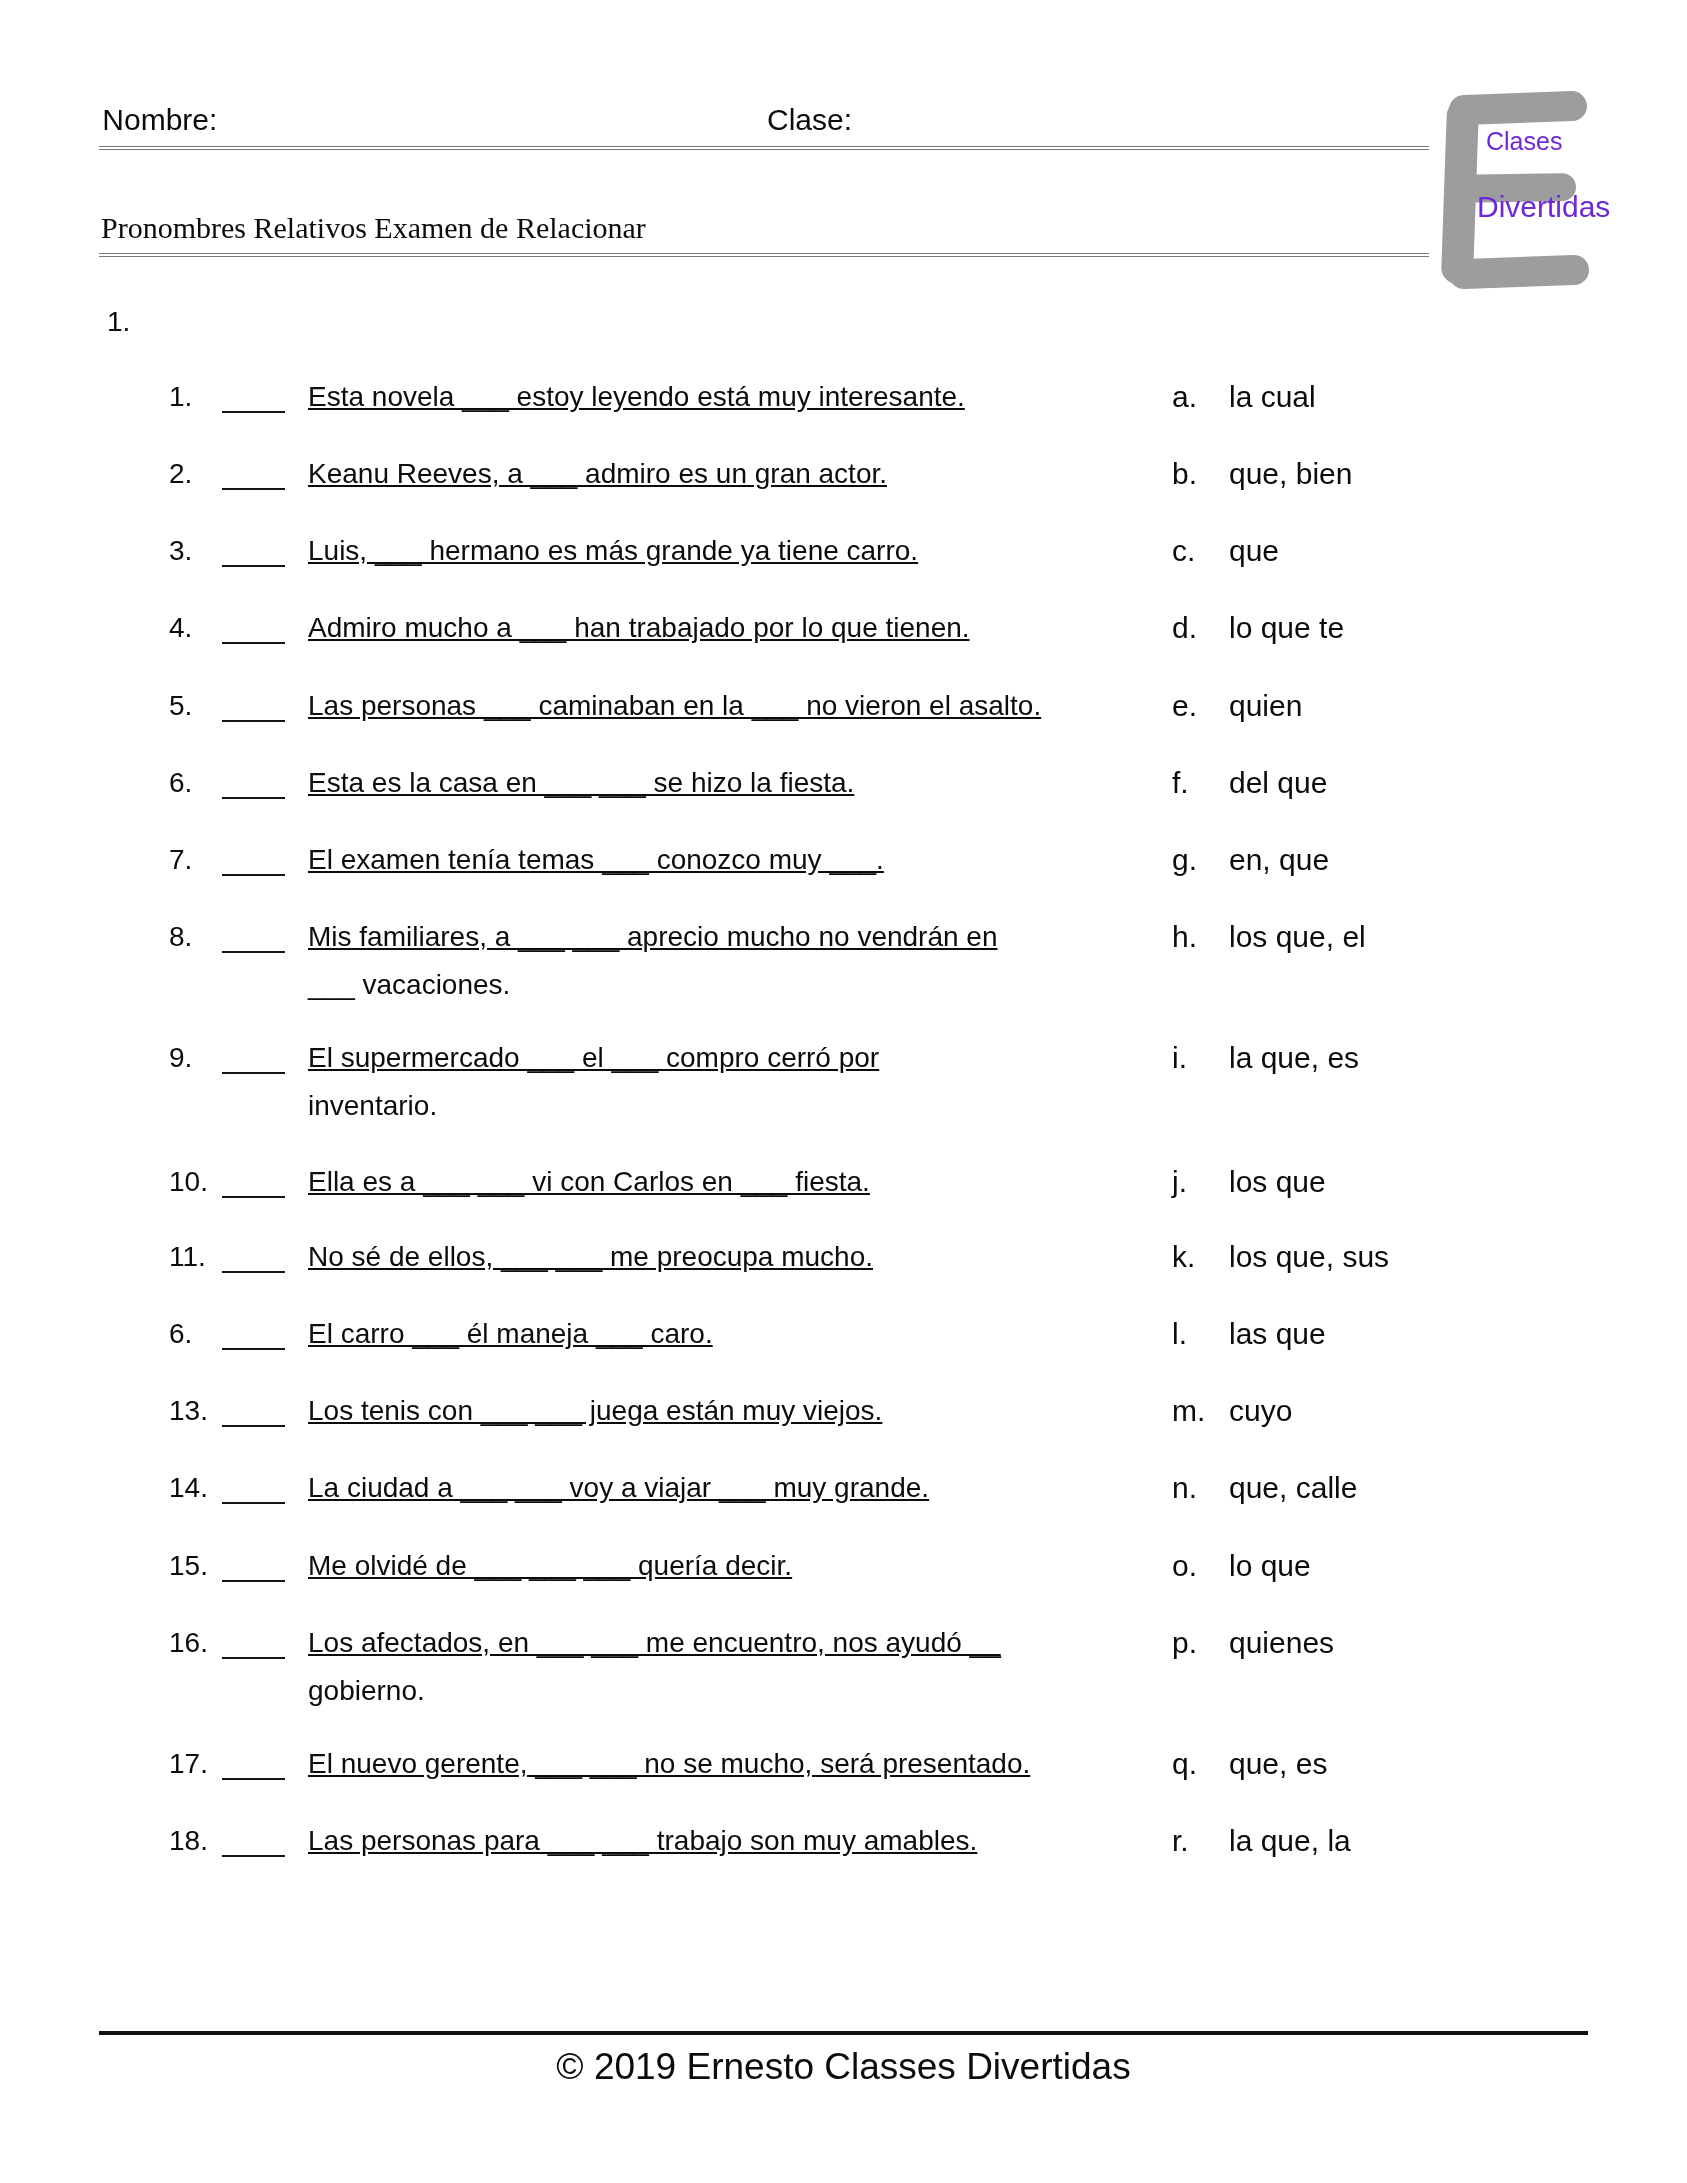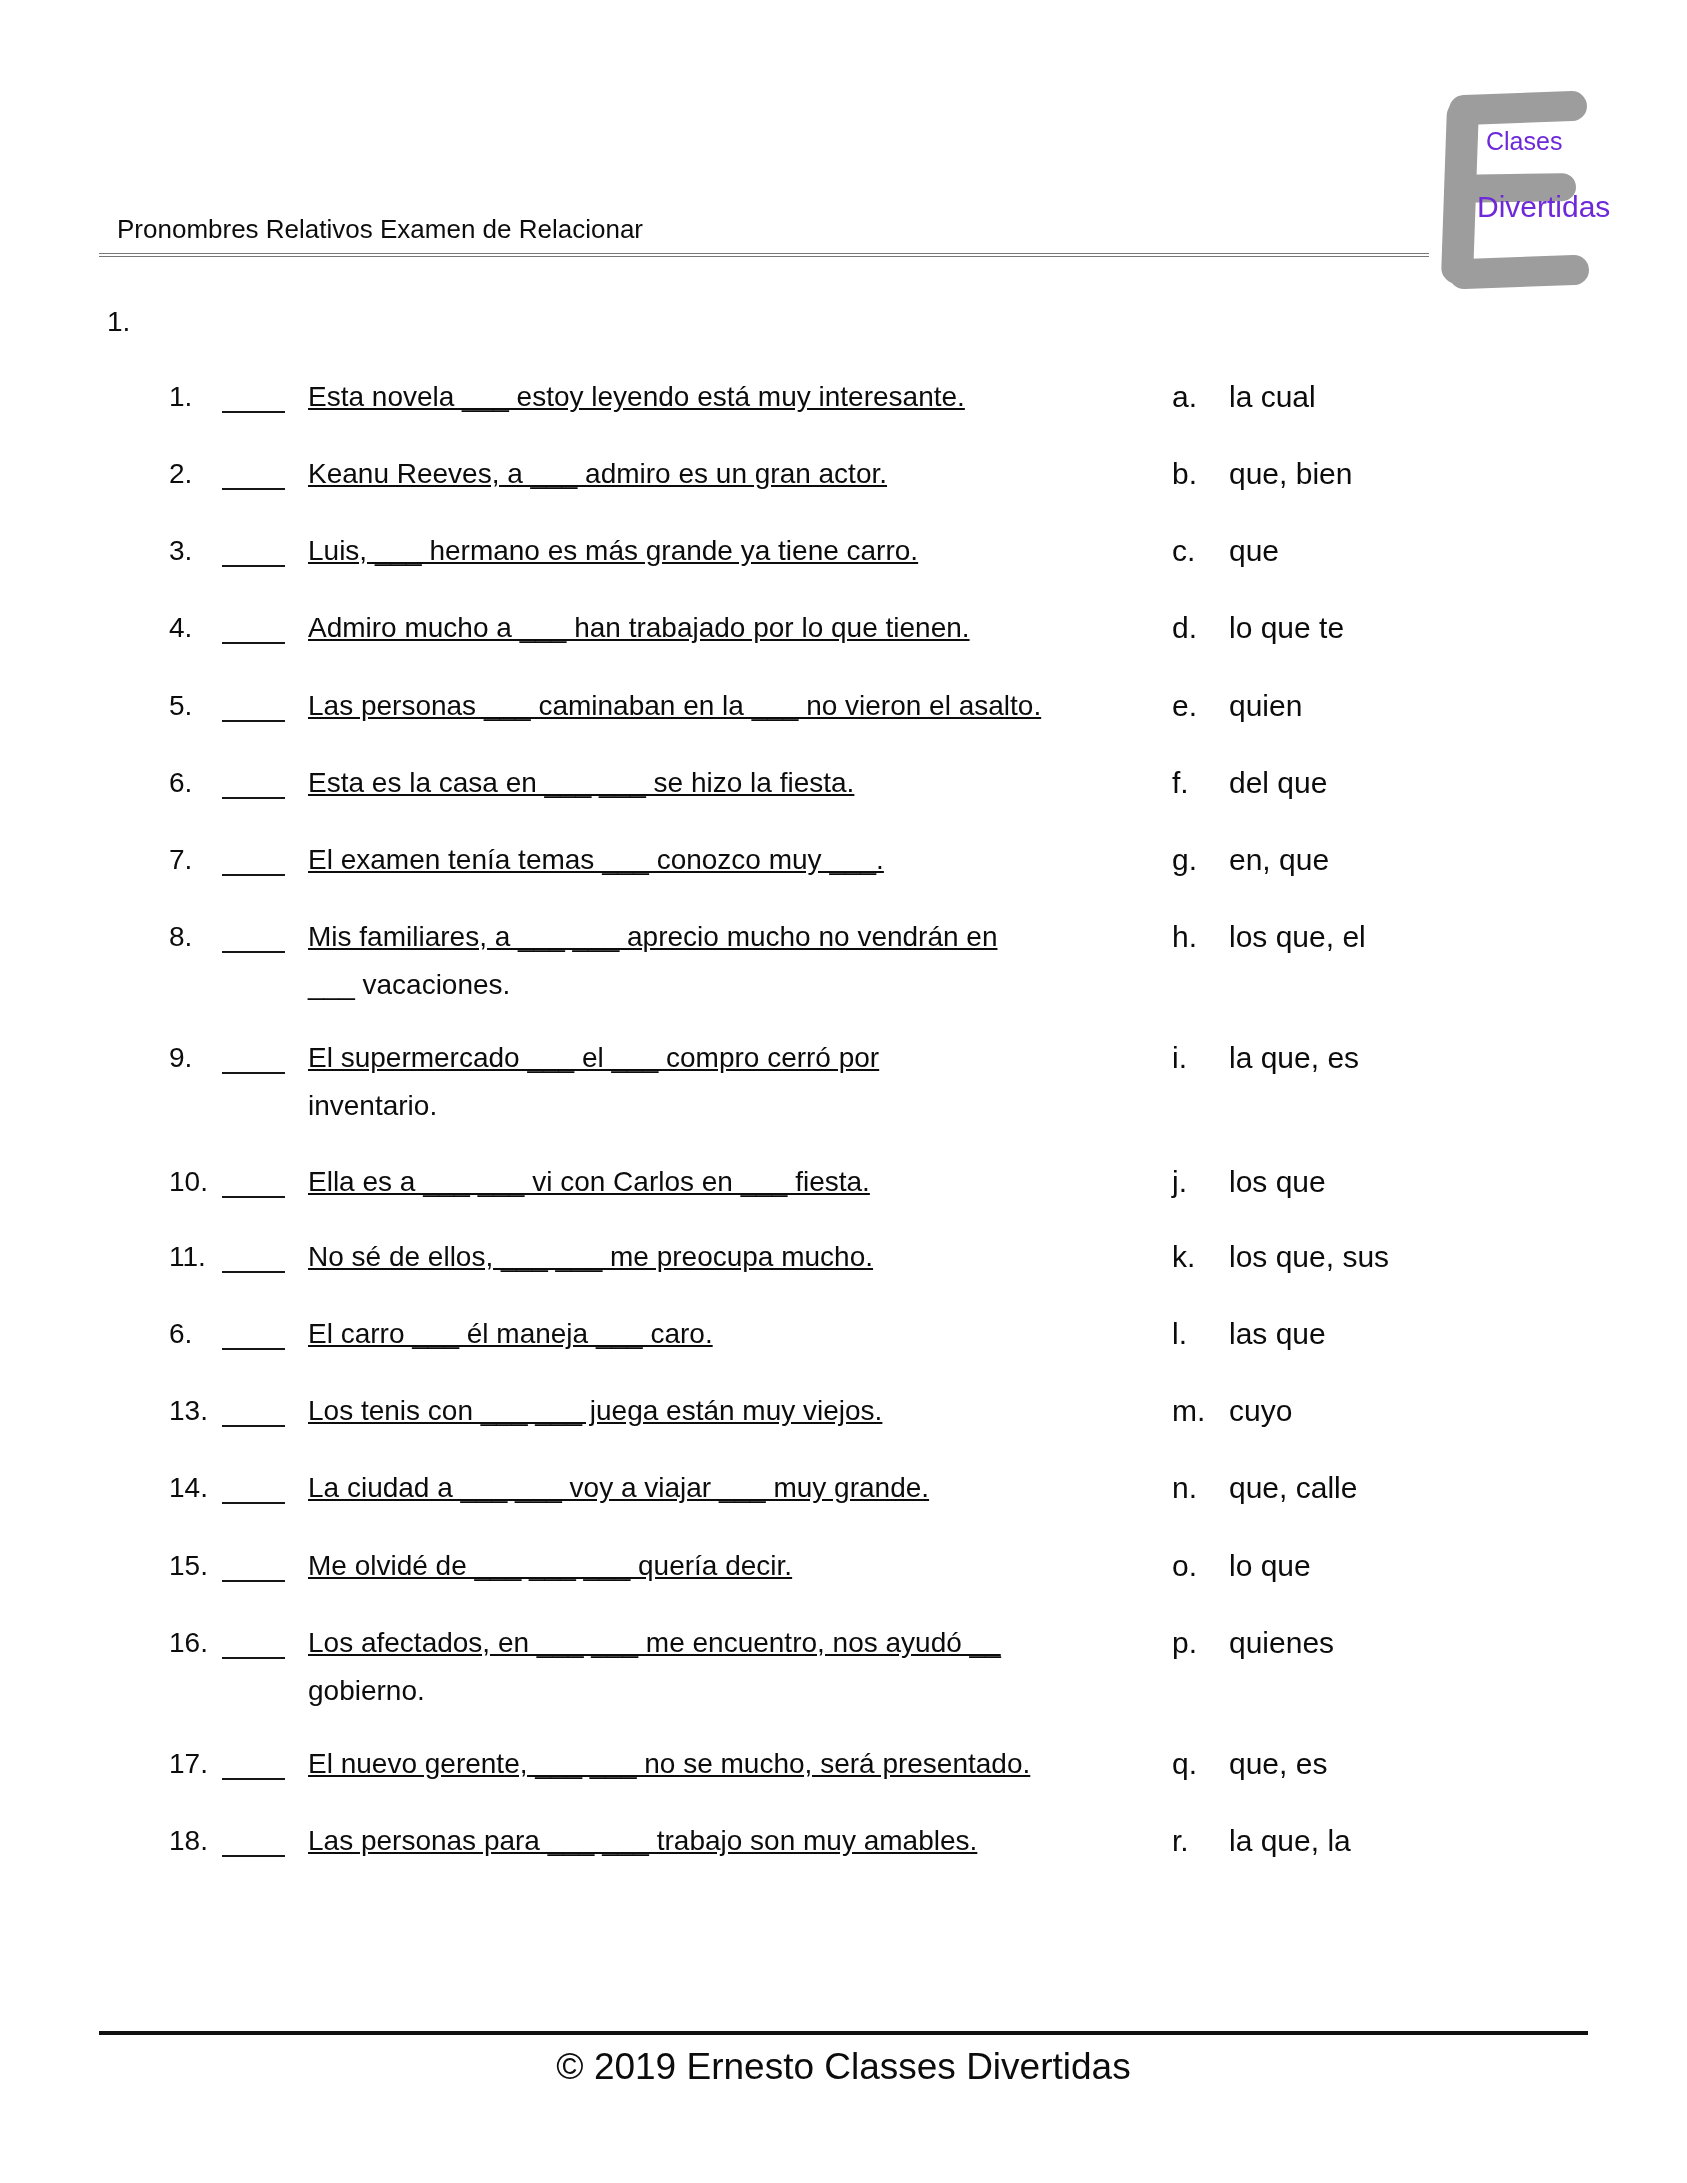--- a/index.html
+++ b/index.html
@@ -8,21 +8,21 @@
     font-family:"Liberation Sans",sans-serif;color:#0c0c0c;overflow:hidden;
   }
   
   .hdr-row{position:absolute;left:99px;width:1330px;border-bottom:4px double #777;}
   .hdr-row1{top:86px;height:60px;}
   .hdr-row2{top:150px;height:52px;}
   .hdr-row3{top:206px;height:47px;}
   .hdr-label{position:absolute;bottom:9.3px;font-size:30px;white-space:nowrap;}
   .hdr-left{left:3.3px;}
   .hdr-mid{left:668px;}
-  .hdr-title{position:absolute;left:18px;bottom:8px;font-size:26px;white-space:nowrap;}
+  .hdr-title{position:absolute;left:2px;bottom:8px;font-size:30px;white-space:nowrap;font-family:Liberation Serif, serif;}
   .instructions{position:absolute;left:103px;top:266px;font-size:27px;white-space:nowrap;}
   .section-number{position:absolute;left:107px;top:306px;font-size:28px;}
   
   .logo{position:absolute;left:1444px;top:93px;width:147px;height:196px;}
   .logo .vbar{position:absolute;left:0;top:6.6px;width:32px;height:184px;background:#9d9d9d;border-radius:16px;transform:rotate(2deg);}
   .logo .arm{position:absolute;background:#9d9d9d;}
   .logo .arm-top{left:5.3px;top:0;width:138px;height:30px;border-radius:15px;transform:rotate(-2deg);}
   .logo .arm-mid{left:5.3px;top:81px;width:127px;height:28px;border-radius:14px;transform:rotate(-1deg);}
   .logo .arm-bot{left:5.3px;top:164px;width:140px;height:30px;border-radius:15px;transform:rotate(-2deg);}
   .logo .ltxt{position:absolute;color:#6d28d9;white-space:nowrap;}
@@ -40,20 +40,24 @@
   .a-text{position:absolute;left:1229px;}
   
   .footer-line{position:absolute;left:99px;right:99px;top:2031px;border-top:4px solid #111;}
   .footer-text{position:absolute;left:0;width:100%;top:2046px;text-align:center;font-size:37px;}
 </style>
 </head>
 <body>
 
 <div class="page">
 
+  <div class="hdr-row hdr-row1">
+    <span class="hdr-label hdr-left">Nombre:</span>
+    <span class="hdr-label hdr-mid">Clase:</span>
+  </div>
   <div class="hdr-row hdr-row3">
     <span class="hdr-title">Pronombres Relativos Examen de Relacionar</span>
   </div>
   <div class="section-number">1.</div>
 
   <div class="logo">
     <div class="arm arm-top"></div>
     <div class="arm arm-mid"></div>
     <div class="arm arm-bot"></div>
     <div class="vbar"></div>

